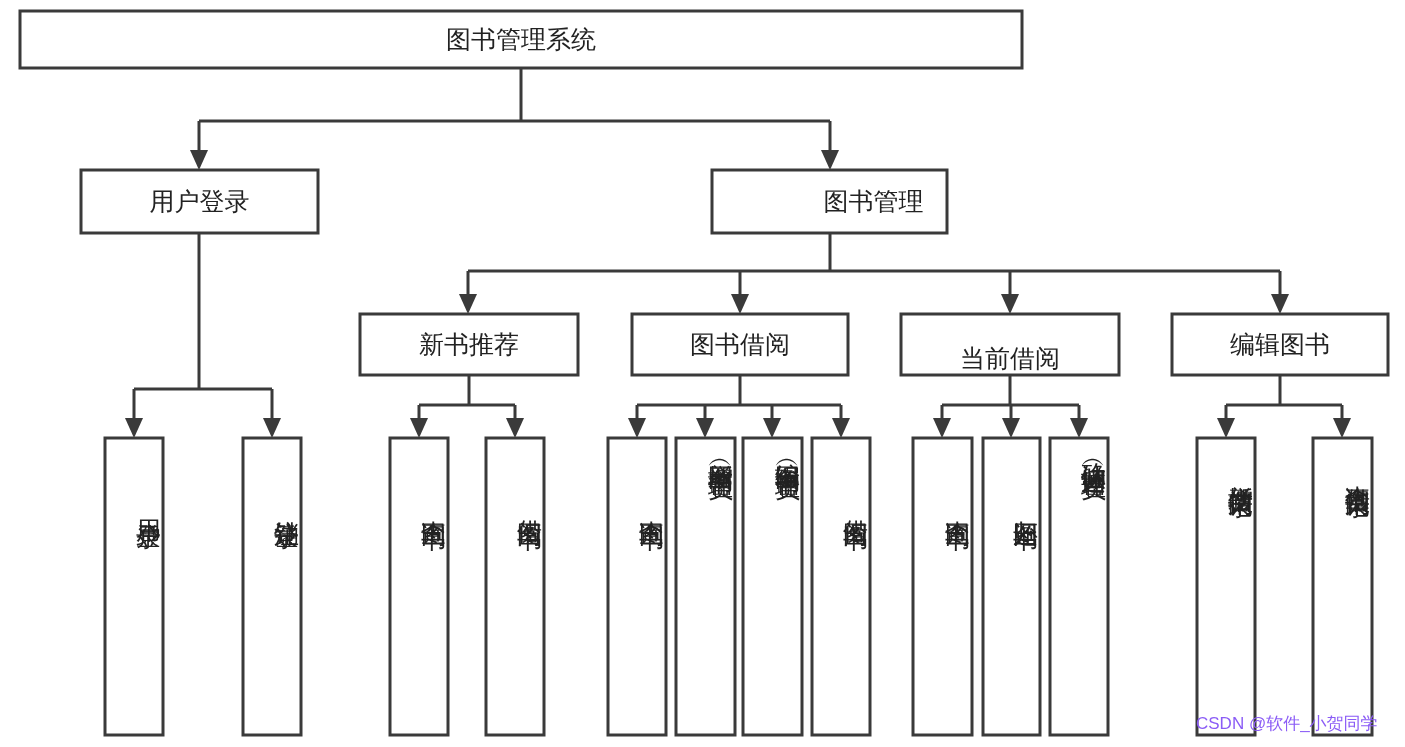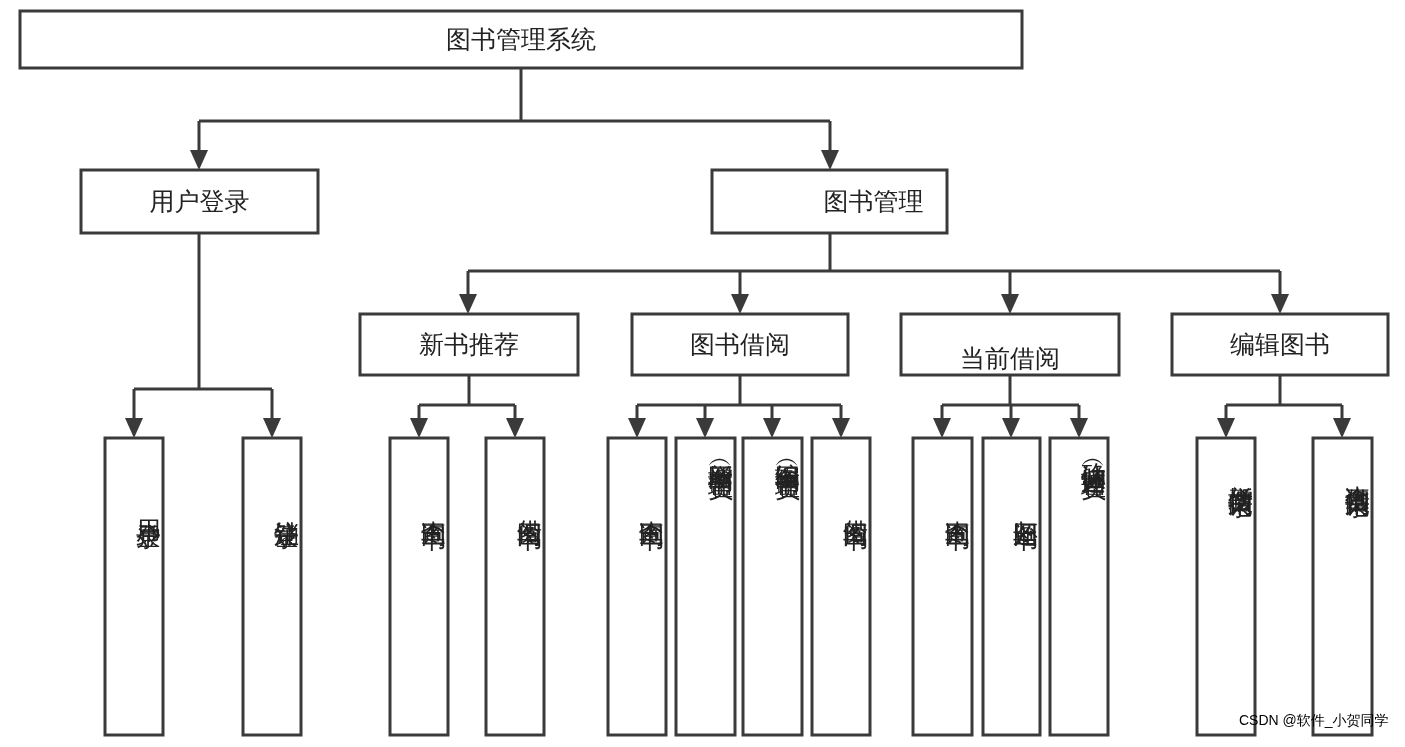--- a/index.html
+++ b/index.html
@@ -63,25 +63,24 @@
     pointer-events: none;
     display: flex;
     align-items: center;
     justify-content: center;
   }
   .watermark {
     position: absolute;
     left: 1196px;
     top: 712px;
     font-family: "Liberation Sans", "DejaVu Sans", sans-serif;
-    font-size: 14px;
-    color: #000000;
+    font-size: 17px;
+    color: #8b5cf6;
     white-space: nowrap;
     pointer-events: none;
-    padding-left: 43px;
   }
 </style>
 </head>
 <body>
 
 <div id="diagram-root">
 
   <svg class="diagram-canvas" viewBox="0 0 1405 747">
 
     <rect class="node-box" x="20" y="11" width="1002" height="57"></rect>

